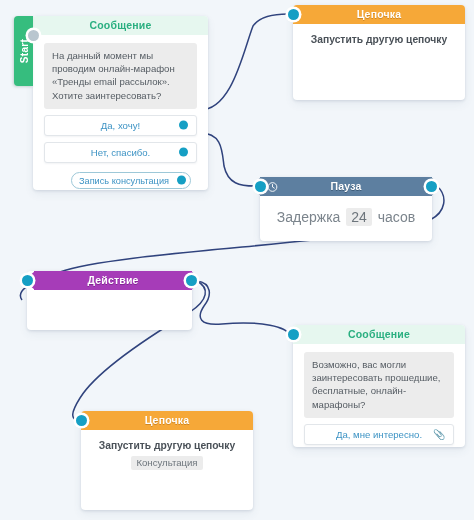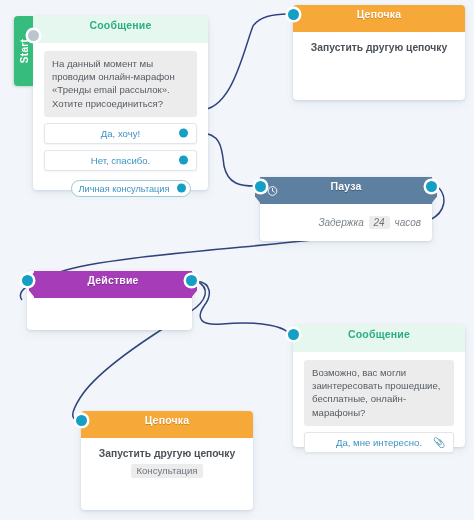--- a/index.html
+++ b/index.html
@@ -25,21 +25,21 @@
   
   .node {
     position: absolute;
     background: #ffffff;
     border-radius: 4px;
     box-shadow: 0 1px 3px rgba(60,80,110,0.16), 0 4px 10px rgba(60,80,110,0.07);
     box-sizing: border-box;
   }
   .node-header {
     position: relative;
-    height: 27px;
+    height: 19px;
     line-height: 19px;
     text-align: center;
     font-size: 10.5px;
     font-weight: bold;
     letter-spacing: .2px;
     border-radius: 4px 4px 0 0;
     box-sizing: border-box;
   }
   .node-body {
     padding: 8px 11px 12px 11px;
@@ -170,25 +170,24 @@
     background: #ececec;
     color: #6d757c;
     font-size: 9.6px;
     padding: 1px 5px 2px 5px;
     border-radius: 2px;
   }
   .center { text-align: center; }
 
   
   .pause-row {
-    text-align: right;
-    font-size: 10px;
+    text-align: center;
+    font-size: 14px;
     color: #7b848c;
     margin-top: 4px;
-    font-style: italic;
   }
   .pause-val {
     display: inline-block;
     background: #ececec;
     color: #6d757c;
     padding: 1px 5px;
     border-radius: 2px;
     margin: 0 2px;
   }
   .clock-icon {
@@ -249,34 +248,34 @@
   </svg>
 
   <div id="start-tab">
     <span class="label">Start</span>
   </div>
 
   <div class="node" style="left:33px; top:16px; width:175px; height:174px;">
     <div class="port gray" style="left:-5px; top:14px;"></div>
     <div class="node-header h-message">Сообщение</div>
     <div class="node-body">
-      <div class="msg-bubble">На данный момент мы проводим онлайн-марафон «Тренды email рассылок». Хотите присоединиться?</div>
+      <div class="msg-bubble">На данный момент мы проводим онлайн-марафон «Тренды email рассылок». Хотите заинтересовать?</div>
 
       <div class="msg-btn">
         <span>Да, хочу!</span>
         <span class="inline-port"></span>
       </div>
 
       <div class="msg-btn">
         <span>Нет, спасибо.</span>
         <span class="inline-port"></span>
       </div>
 
       <div class="pill">
-        <span>Личная консультация</span>
+        <span>Запись консультация</span>
         <span class="inline-port"></span>
       </div>
     </div>
   </div>
 
   <div class="node" style="left:293px; top:5px; width:172px; height:95px;">
     <div class="port" style="left:-5px; top:4px;"></div>
     <div class="node-header h-chain">Цепочка</div>
     <div class="node-body center">
       <div class="chain-title">Запустить другую цепочку</div>

